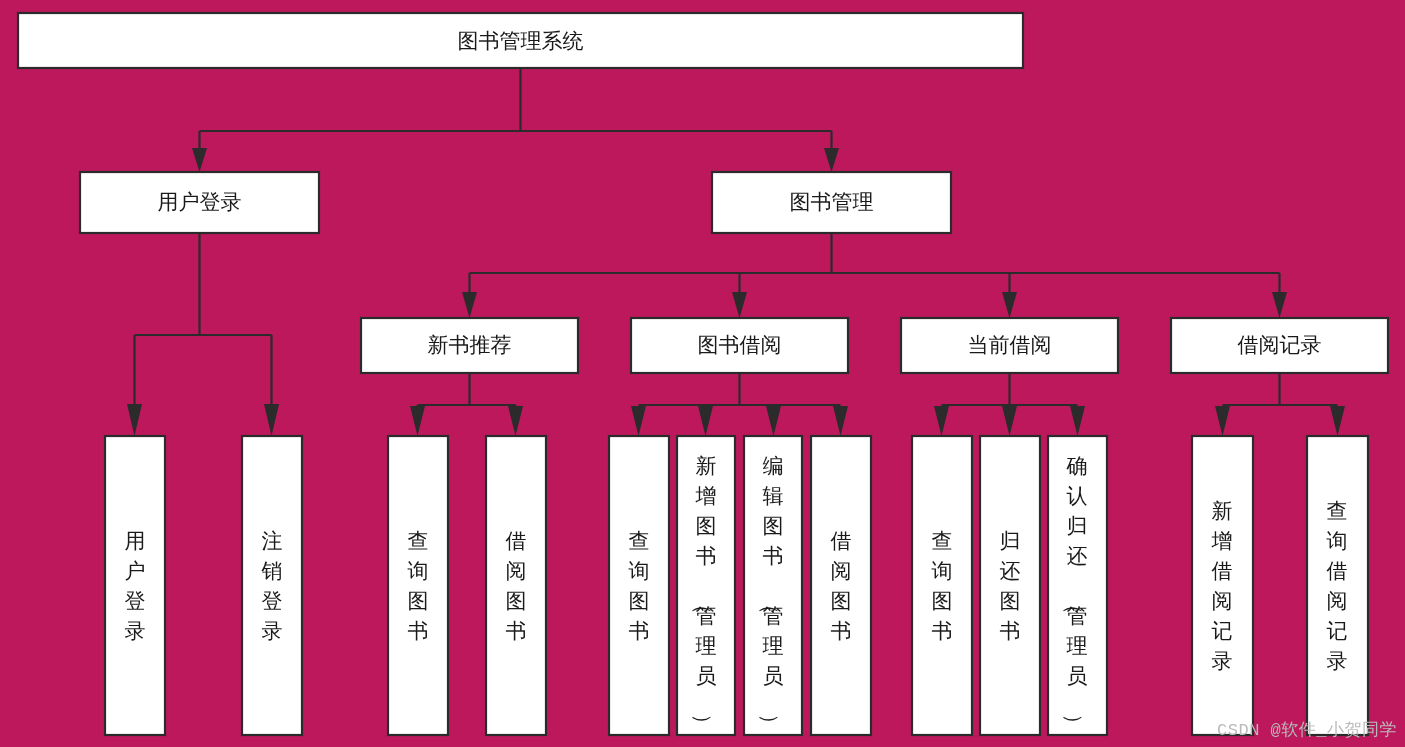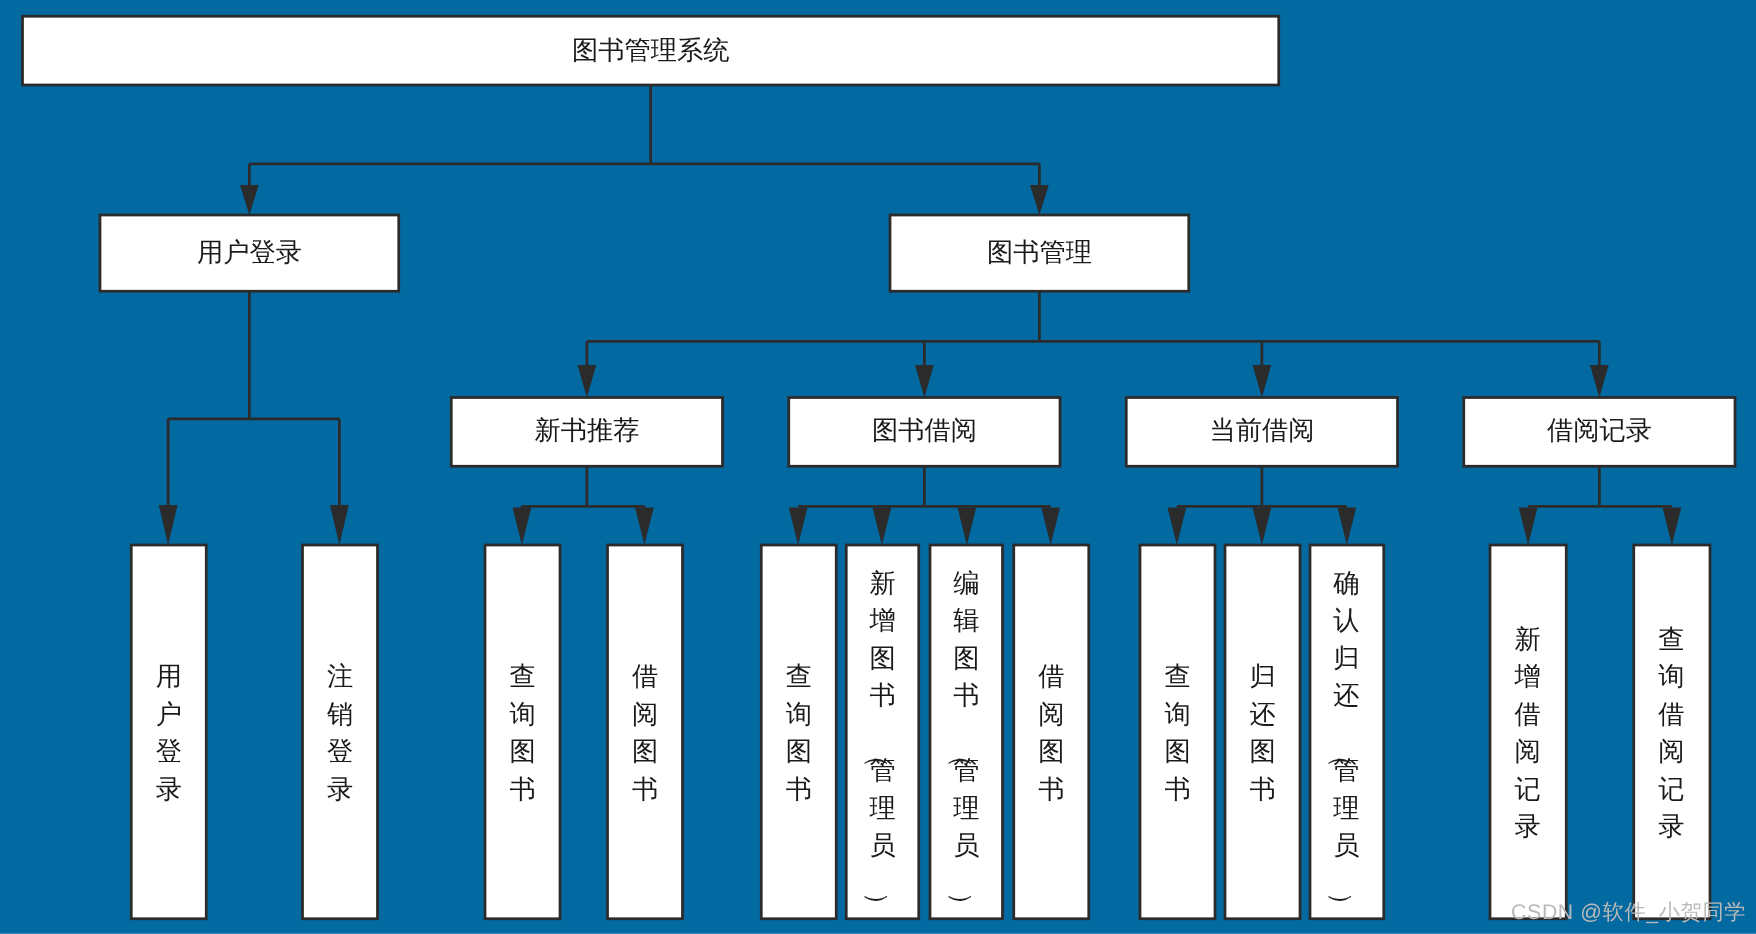--- a/index.html
+++ b/index.html
@@ -10,21 +10,21 @@
   body {
     width: 1405px;
     height: 747px;
     font-family: "Liberation Sans", "DejaVu Sans", sans-serif;
     overflow: hidden;
   }
   #diagram-root {
     position: relative;
     width: 1405px;
     height: 747px;
-    background: #0369a1;
+    background: #be185d;
   }
   svg#tree-svg {
     position: absolute;
     left: 0;
     top: 0;
     width: 1405px;
     height: 747px;
     display: block;
   }
   .node-box {
@@ -52,21 +52,21 @@
   .node-label-v {
     font-family: "Liberation Sans", "DejaVu Sans", sans-serif;
     font-size: 21px;
     fill: #1a1a1a;
     text-anchor: middle;
   }
   .watermark {
     position: absolute;
     right: 8px;
     bottom: 6px;
-    font-family: Liberation Sans, sans-serif;
+    font-family: Liberation Mono, monospace;
     font-size: 17px;
     color: #b9b9b9;
     letter-spacing: 0.5px;
     white-space: nowrap;
     user-select: none;
   }
 </style>
 </head>
 <body>
 

